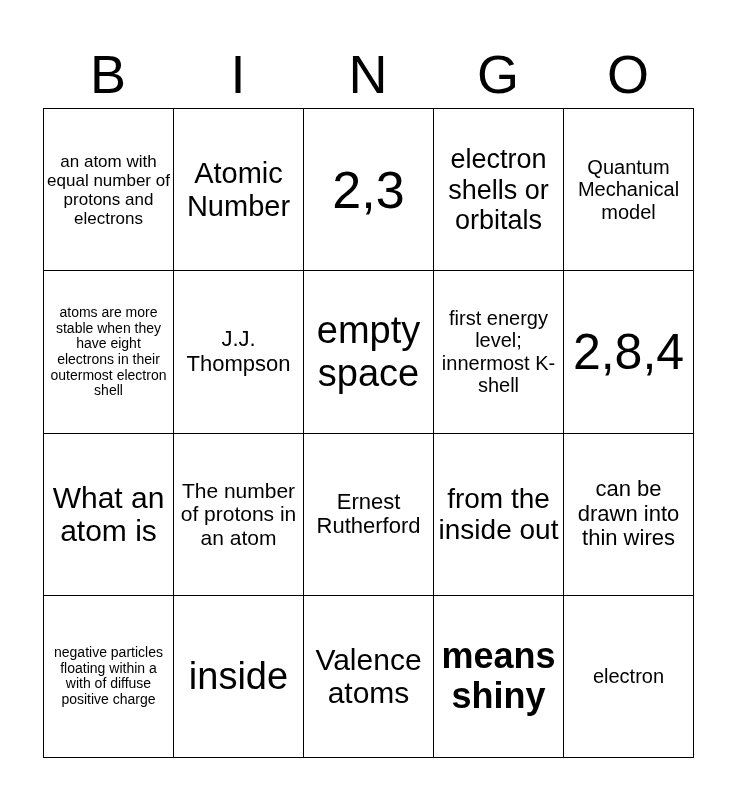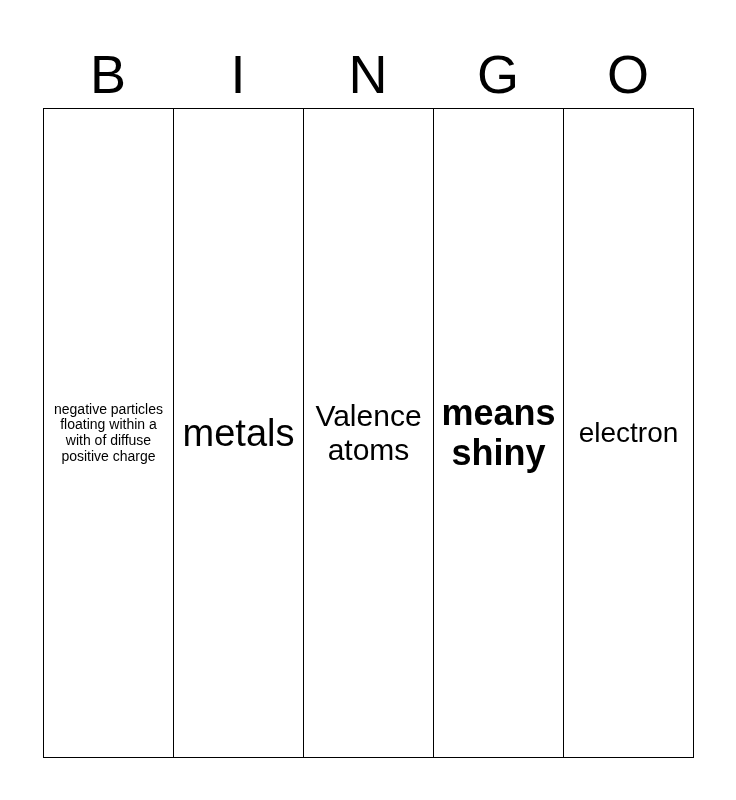--- a/index.html
+++ b/index.html
@@ -15,21 +15,42 @@
 <div class="header">
   <div class="letter">B</div>
   <div class="letter">I</div>
   <div class="letter">N</div>
   <div class="letter">G</div>
   <div class="letter">O</div>
 </div>
 
 <table class="grid">
   <tbody>
+      <tr>
+    <td style="font-size: 17px;">an atom with equal number of protons and electrons</td>
+    <td style="font-size: 29px;">Atomic Number</td>
+    <td style="font-size: 52px;">2,3</td>
+    <td style="font-size: 27px;">electron shells or orbitals</td>
+    <td style="font-size: 20px;">Quantum Mechanical model</td>
+  </tr>
+  <tr>
+    <td style="font-size: 14px;">atoms are more stable when they have eight electrons in their outermost electron shell</td>
+    <td style="font-size: 22px;">J.J. Thompson</td>
+    <td style="font-size: 38px;">empty space</td>
+    <td style="font-size: 20px;">first energy level; innermost K- shell</td>
+    <td style="font-size: 50px;">2,8,4</td>
+  </tr>
+  <tr>
+    <td style="font-size: 30px;">What an atom is</td>
+    <td style="font-size: 21px;">The number of protons in an atom</td>
+    <td style="font-size: 22px;">Ernest Rutherford</td>
+    <td style="font-size: 28px;">from the inside out</td>
+    <td style="font-size: 22px;">can be drawn into thin wires</td>
+  </tr>
   <tr>
     <td style="font-size: 14px;">negative particles floating within a with of diffuse positive charge</td>
-    <td style="font-size: 38px;">metals</td>
+    <td style="font-size: 38px;">inside</td>
     <td style="font-size: 30px;">Valence atoms</td>
     <td style="font-size: 36px; font-weight: bold;">means shiny</td>
-    <td style="font-size: 28px;">electron</td>
+    <td style="font-size: 20px;">electron</td>
   </tr>
 </tbody>
   </table>
 
 </body></html>

